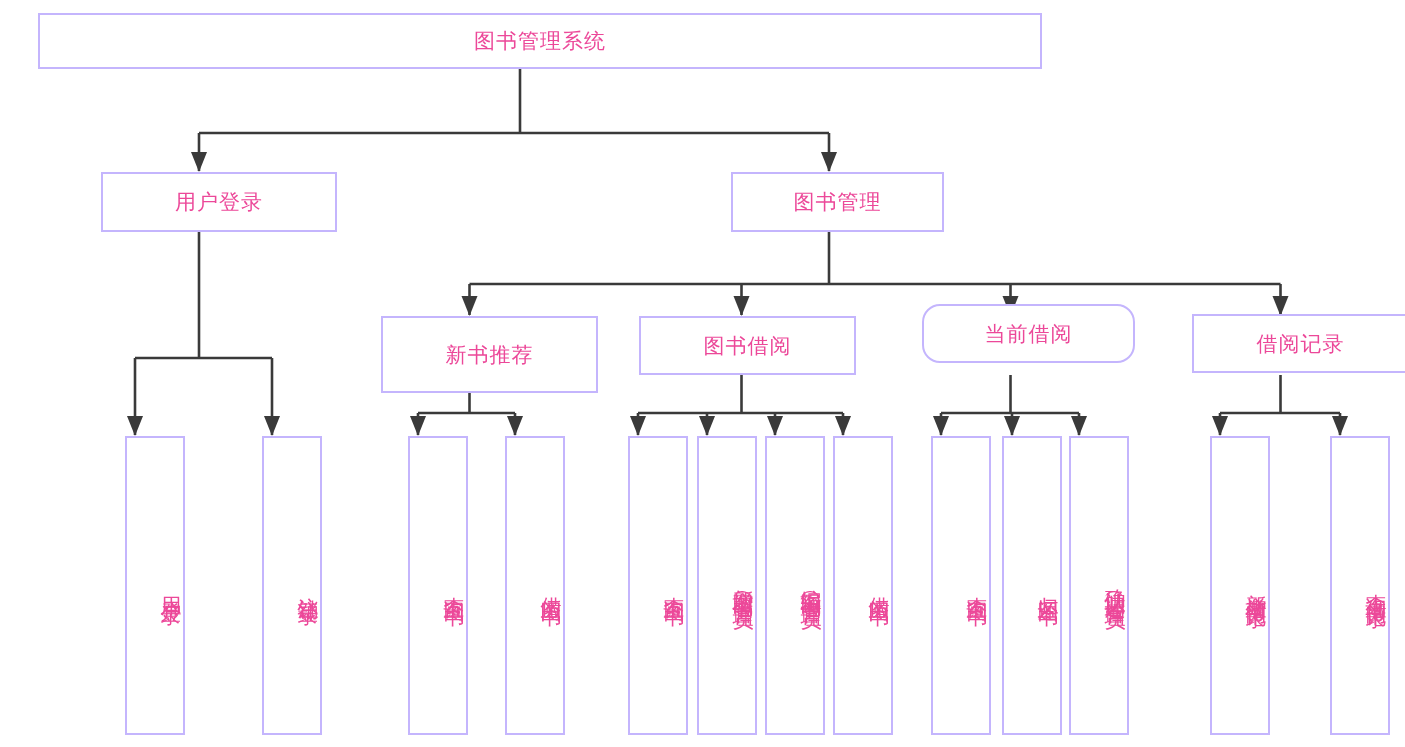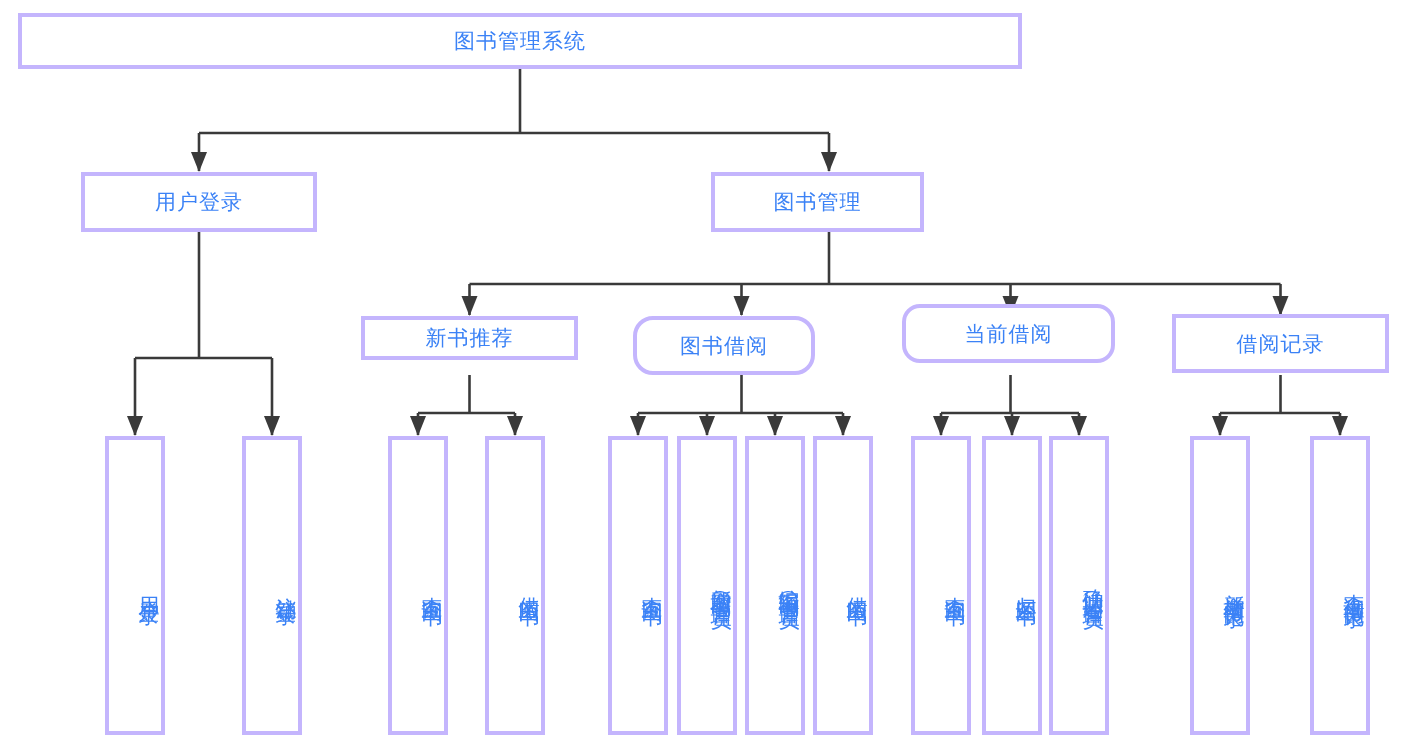--- a/index.html
+++ b/index.html
@@ -21,27 +21,28 @@
     position: absolute;
     left: 0;
     top: 0;
     width: 1405px;
     height: 747px;
     pointer-events: none;
   }
   .node {
     position: absolute;
     box-sizing: border-box;
-    border: 4px solid #c4b5fd;
+    border: 2px solid #c4b5fd;
     background: #ffffff;
     display: flex;
     align-items: center;
     justify-content: center;
-    color: #3b82f6;
+    color: #ec4899;
     z-index: 2;
+    margin-left: 20px;
   }
   .node.horiz {
     font-size: 21px;
     letter-spacing: 1px;
     line-height: 1.2;
   }
   .node.vert {
     writing-mode: vertical-rl;
     text-orientation: upright;
     font-size: 21px;
@@ -129,24 +130,24 @@
   <div id="nodes">
       <div class="node horiz" style="left: 18px; top: 13px; width: 1004px; height: 56px;">
         <span>图书管理系统</span>
       </div>
       <div class="node horiz" style="left: 81px; top: 172px; width: 236px; height: 60px;">
         <span>用户登录</span>
       </div>
       <div class="node horiz" style="left: 711px; top: 172px; width: 213px; height: 60px;">
         <span>图书管理</span>
       </div>
-      <div class="node horiz" style="left: 361px; top: 316px; width: 217px; height: 44px;">
+      <div class="node horiz" style="left: 361px; top: 316px; width: 217px; height: 77px;">
         <span>新书推荐</span>
       </div>
-      <div class="node horiz" style="left: 633px; top: 316px; width: 182px; height: 59px; border-radius: 20px;">
+      <div class="node horiz" style="left: 619px; top: 316px; width: 217px; height: 59px;">
         <span>图书借阅</span>
       </div>
       <div class="node horiz" style="left: 902px; top: 304px; width: 213px; height: 59px; border-radius: 18px;">
         <span>当前借阅</span>
       </div>
       <div class="node horiz" style="left: 1172px; top: 314px; width: 217px; height: 59px;">
         <span>借阅记录</span>
       </div>
       <div class="node vert" style="left: 105px; top: 436px; width: 60px; height: 299px;">
         <span class="vtext">用户登录</span>

